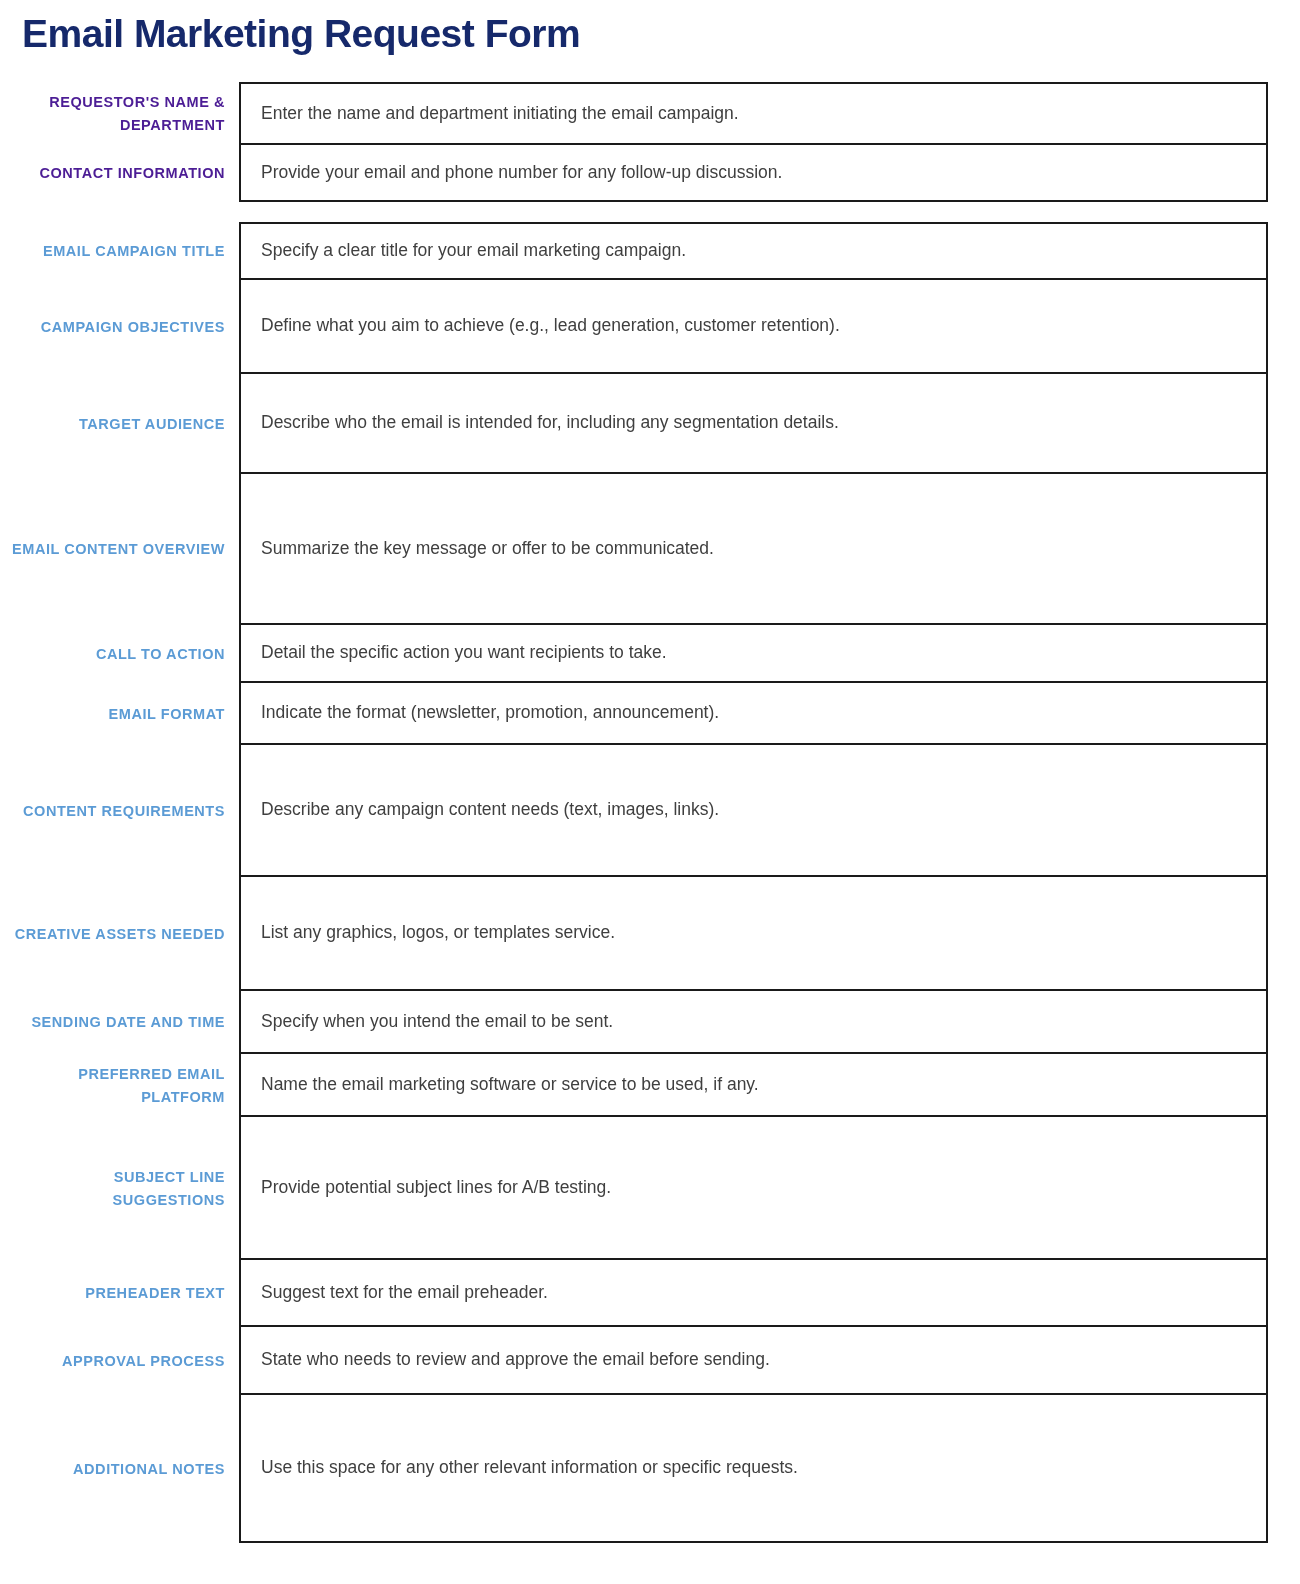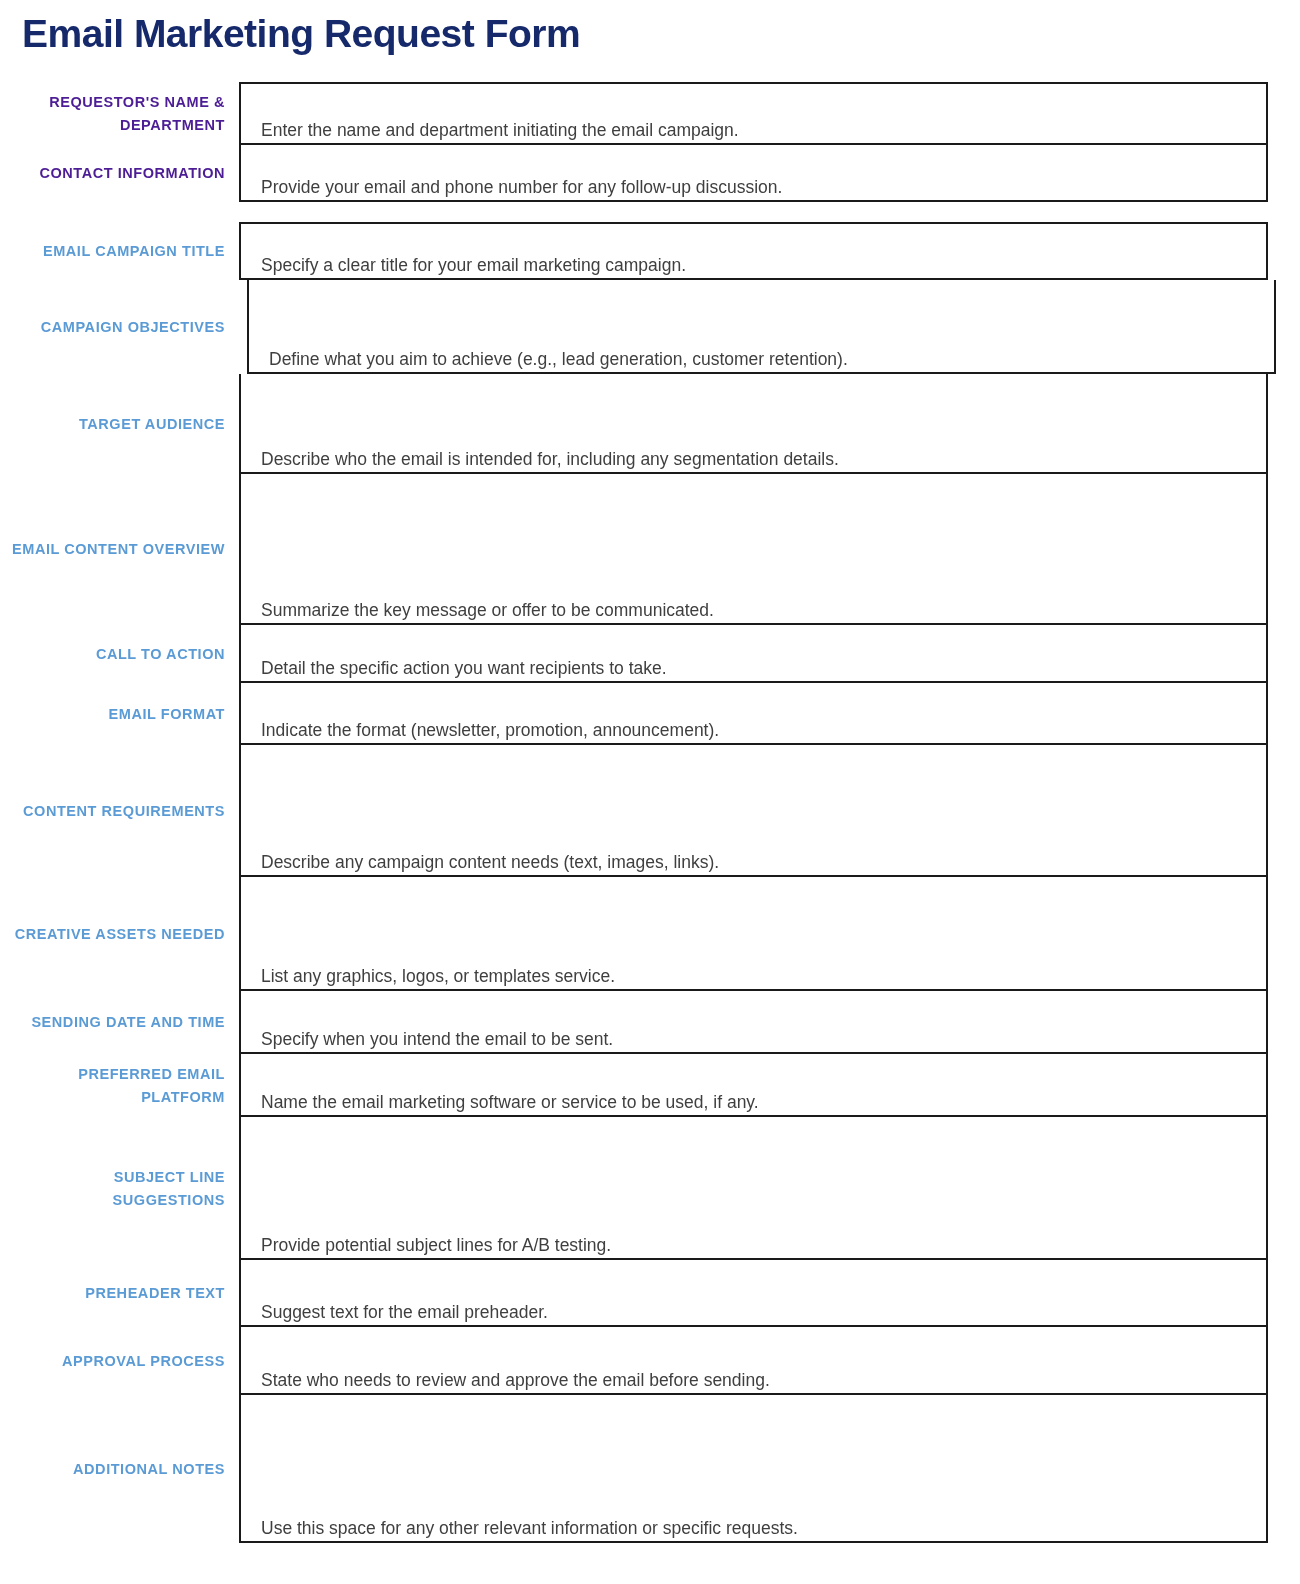--- a/index.html
+++ b/index.html
@@ -70,21 +70,21 @@
     text-transform: uppercase;
   }
 
   .label-orange .label-text { color: #4c1d95; }
   .label-blue   .label-text { color: #5B9BD5; }
 
   .value-cell {
     flex: 1 1 auto;
     box-sizing: border-box;
     display: flex;
-    align-items: flex-end;
+    align-items: center;
     padding-left: 20px;
     padding-right: 18px;
     border-left: 2.5px solid #1a1a1a;
     border-right: 2.5px solid #1a1a1a;
     border-bottom: 2px solid #1a1a1a;
     color: #3f3f3f;
     font-size: 17.5px;
     line-height: 1.35;
   }
 
@@ -131,21 +131,21 @@
             <span class="label-text">EMAIL CAMPAIGN TITLE</span>
           </div>
           <div class="value-cell" style="width: 1029px; flex: 0 0 1029px;">
             <span class="value-text">Specify a clear title for your email marketing campaign.</span>
           </div>
         </div>
         <div class="row" style="height: 94px;">
           <div class="label-cell label-blue" style="width: 239px; min-width: 239px;">
             <span class="label-text">CAMPAIGN OBJECTIVES</span>
           </div>
-          <div class="value-cell" style="width: 1029px; flex: 0 0 1029px; margin-left: 8px;">
+          <div class="value-cell" style="width: 1029px; flex: 0 0 1029px;">
             <span class="value-text">Define what you aim to achieve (e.g., lead generation, customer retention).</span>
           </div>
         </div>
         <div class="row" style="height: 100px;">
           <div class="label-cell label-blue" style="width: 239px; min-width: 239px;">
             <span class="label-text">TARGET AUDIENCE</span>
           </div>
           <div class="value-cell" style="width: 1029px; flex: 0 0 1029px;">
             <span class="value-text">Describe who the email is intended for, including any segmentation details.</span>
           </div>

